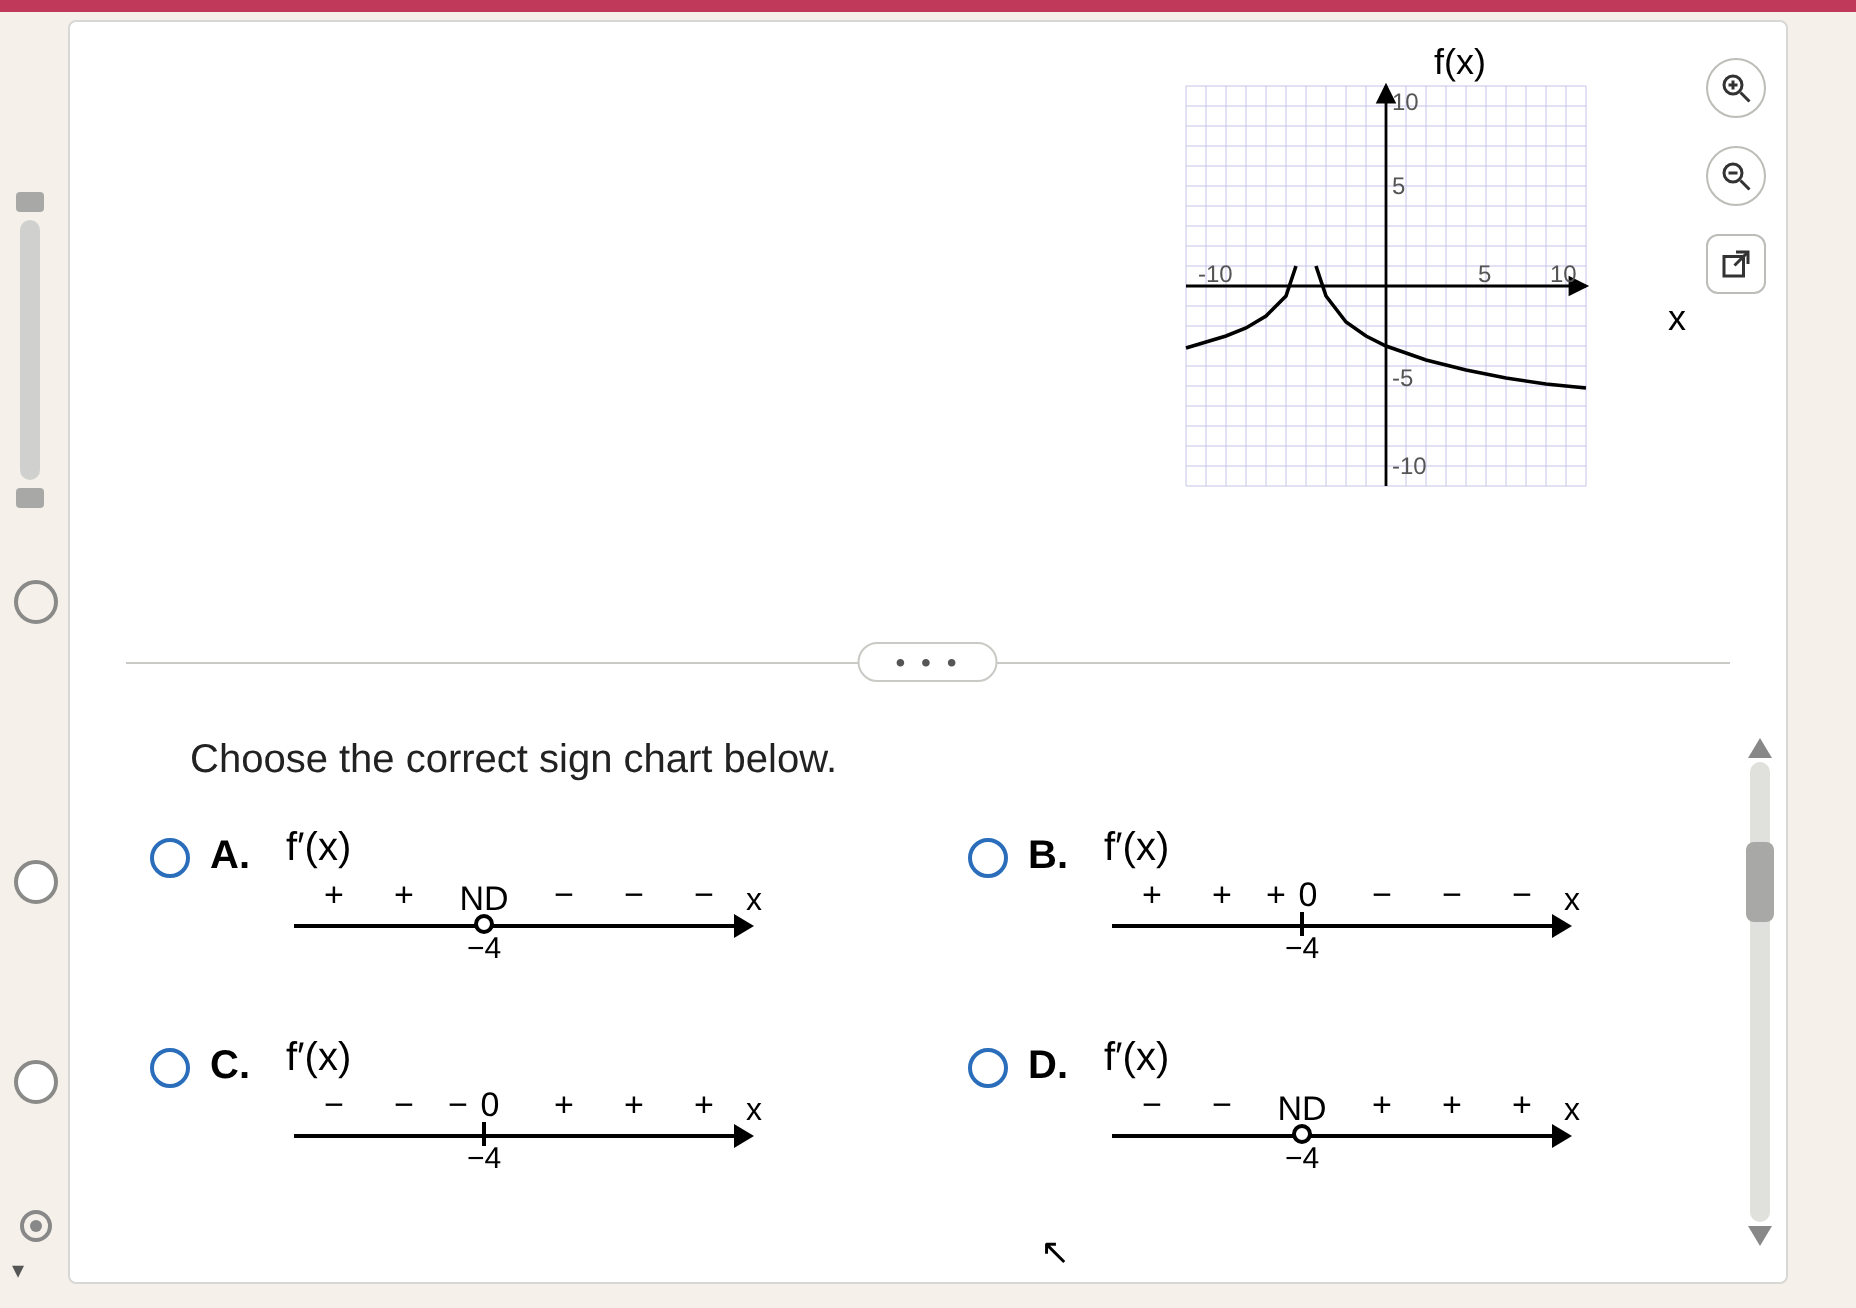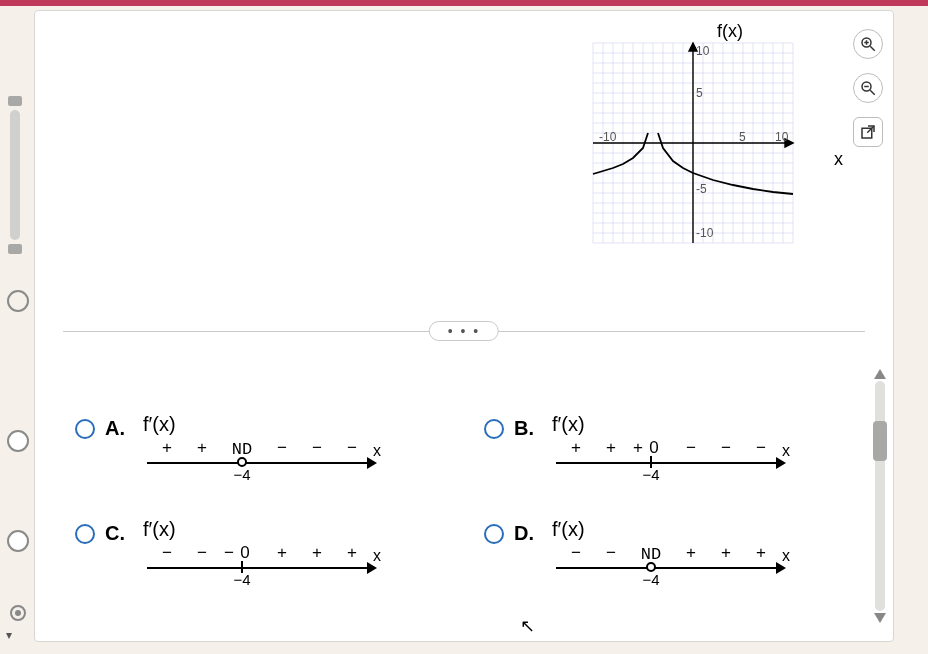--- a/index.html
+++ b/index.html
@@ -57,21 +57,21 @@
   .opt-label { font-weight: bold; font-size: 20px; margin-top: 8px; width: 28px; }
   .chart { position: relative; margin-top: 4px;}
   .fprime { font-size: 20px; }
   .signline { position: relative; width: 230px; height: 50px; margin-left: 4px;}
   .signline .line { position:absolute; left:0; right:6px; top: 26px; height: 2px; background:#000;}
   .signline .arrow { position:absolute; right:0; top: 21px; width:0; height:0; border-left:10px solid #000; border-top:6px solid transparent; border-bottom:6px solid transparent;}
   .signline .tick { position:absolute; top: 20px; width:2px; height:12px; background:#000;}
   .signline .val  { position:absolute; top: 30px; font-size: 15px; transform: translateX(-50%);}
   .signline .sign { position:absolute; top: 2px; font-size: 17px; transform: translateX(-50%);}
   .signline .zero0 { position:absolute; top:2px; font-size:17px; transform:translateX(-50%);}
-  .signline .ndlabel { position:absolute; top:4px; font-size:17px; transform:translateX(-50%);font-family:Liberation Mono, monospace;}
+  .signline .ndlabel { position:absolute; top:4px; font-size:17px; transform:translateX(-50%);}
   .signline .opencirc { position:absolute; top:21px; width:10px; height:10px; border:2px solid #000; border-radius:50%; background:#fff; transform:translateX(-50%);}
   .signline .axislabel{ position:absolute; right:-4px; top:6px; font-size:16px;}
 
   
   .right-scroll { position:absolute; right:8px; top:370px; bottom:30px; width:10px; background:#e0e0dc; border-radius:5px;}
   .right-scroll .thumb{ position:absolute; top:40px; left:-2px; width:14px; height:40px; background:#a8a8a6; border-radius:4px;}
   .right-scroll::before{content:"";position:absolute;top:-12px;left:-1px;width:0;height:0;border-left:6px solid transparent;border-right:6px solid transparent;border-bottom:10px solid #888;}
   .right-scroll::after{content:"";position:absolute;bottom:-12px;left:-1px;width:0;height:0;border-left:6px solid transparent;border-right:6px solid transparent;border-top:10px solid #888;}
 
   .cursor { position:absolute; left: 520px; top: 615px; color:#000; font-size:18px;}
@@ -154,20 +154,21 @@
           <rect x="4" y="7" width="13" height="13"></rect>
           <path d="M12 4h8v8"></path>
           <line x1="20" y1="4" x2="11" y2="13"></line>
         </svg>
     </div>
   </div>
 
   <div class="divider"></div>
   <div class="ellipsis">•  •  •</div>
 
+  <div class="choose">Choose the correct sign chart below.</div>
 
   <div class="options">
     <div class="opt-row">
 
       <div class="opt">
         <div class="radio"></div>
         <div class="opt-label">A.</div>
         <div class="chart">
           <span class="fprime">f′(x)</span>
           <div class="signline">

